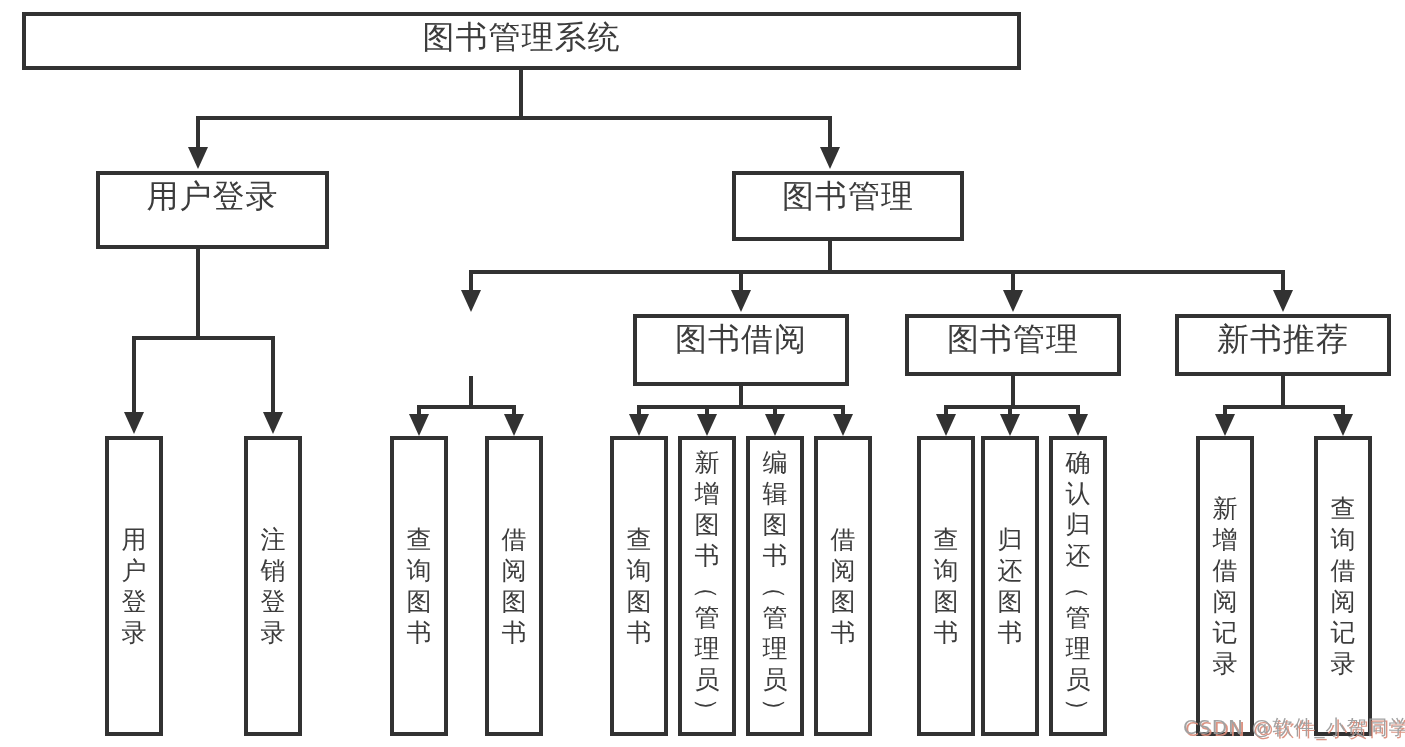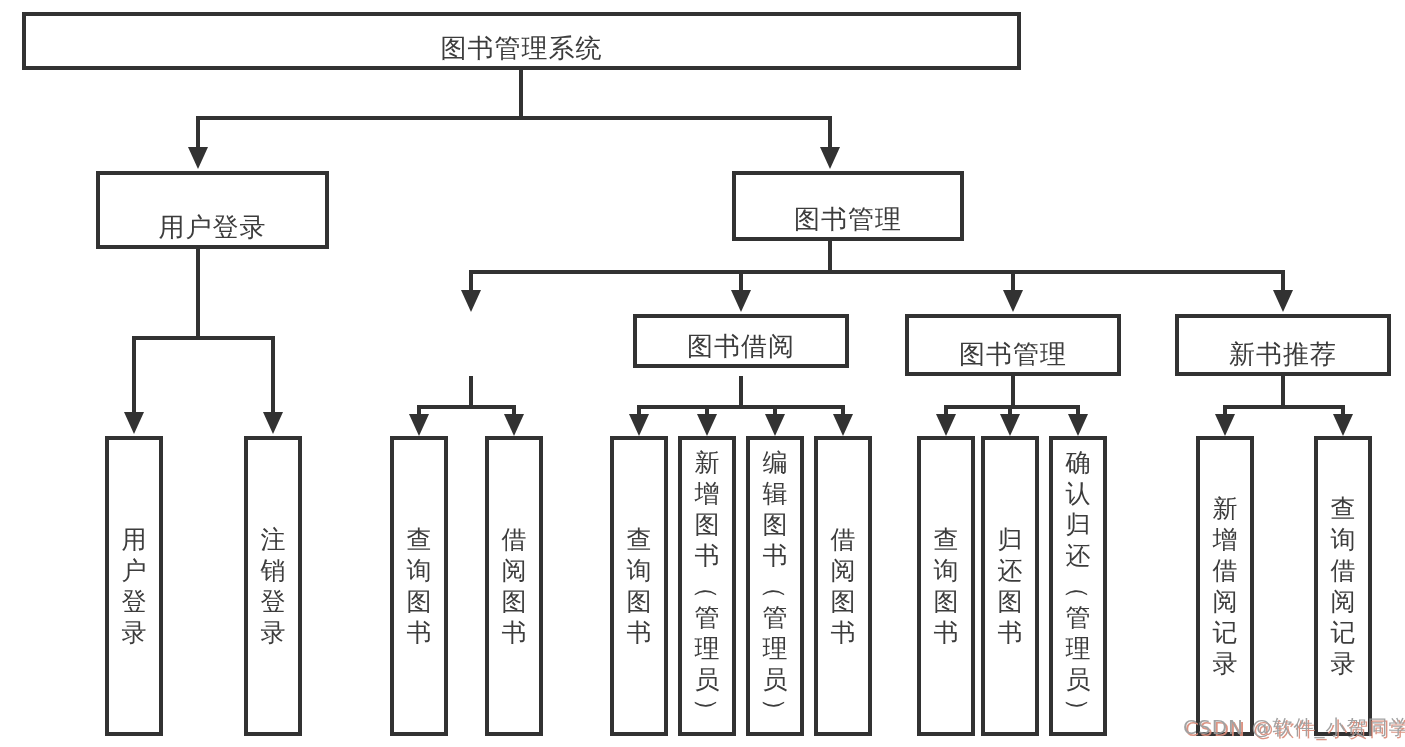--- a/index.html
+++ b/index.html
@@ -18,23 +18,23 @@
     width: 1405px;
     height: 747px;
     background: #ffffff;
     overflow: hidden;
   }
   .box {
     position: absolute;
     border: 4px solid var(--line);
     background: #ffffff;
     display: flex;
-    align-items: flex-end;
+    align-items: flex-start;
     justify-content: center;
-    font-size: 26px;
+    font-size: 32px;
     color: var(--text);
     letter-spacing: 1px;
     z-index: 2;
     font-family: Liberation Mono, monospace;
   }
   .leaf {
     position: absolute;
     top: 436px;
     width: 58px;
     height: 300px;
@@ -116,21 +116,21 @@
   <div class="hl" style="left:469px;top:270px;width:816px"></div>
   <div class="vl" style="left:469px;top:270px;height:24px"></div>
   <div class="ah" style="left:461px;top:290px"></div>
   <div class="vl" style="left:739px;top:270px;height:24px"></div>
   <div class="ah" style="left:731px;top:290px"></div>
   <div class="vl" style="left:1011px;top:270px;height:24px"></div>
   <div class="ah" style="left:1003px;top:290px"></div>
   <div class="vl" style="left:1281px;top:270px;height:24px"></div>
   <div class="ah" style="left:1273px;top:290px"></div>
 
-  <div class="box" style="left:633px;top:314px;width:216px;height:54px">
+  <div class="box" style="left:633px;top:314px;width:216px;height:72px">
     <span>图书借阅</span>
   </div>
   <div class="box" style="left:905px;top:314px;width:216px;height:62px">
     <span>图书管理</span>
   </div>
   <div class="box" style="left:1175px;top:314px;width:216px;height:62px">
     <span>新书推荐</span>
   </div>
 
   <div class="vl" style="left:469px;top:376px;height:33px"></div>

